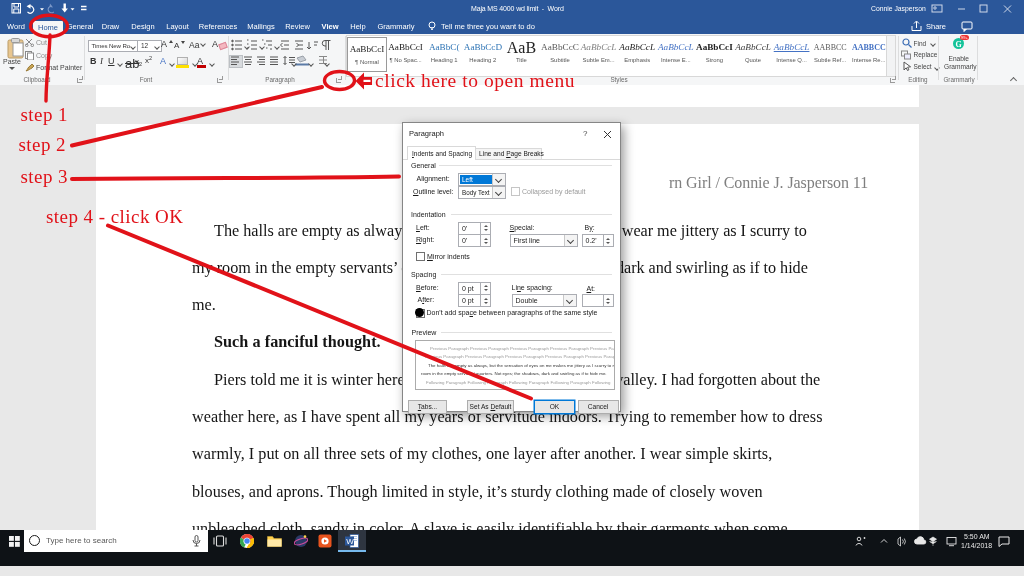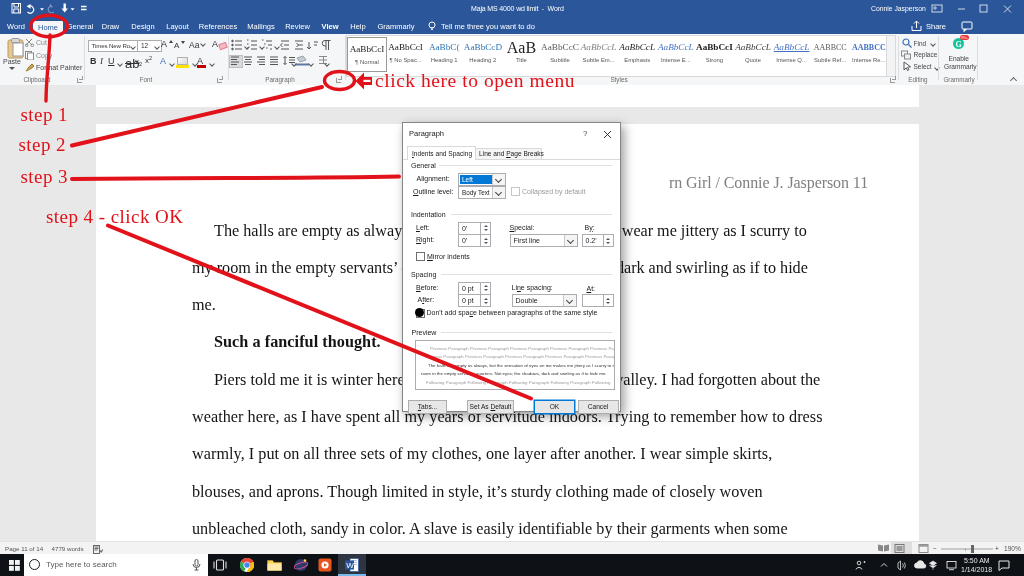--- a/index.html
+++ b/index.html
@@ -32,21 +32,21 @@
 #dialog .grph{position:absolute;height:1px;background:#e0e0e0;}
 .spin{position:absolute;width:9px;height:11px;background:#fdfdfd;border:1px solid #abadb3;}
 .spin i{position:absolute;left:2.5px;width:0;height:0;border-left:2px solid transparent;border-right:2px solid transparent;}
 .spin i.u{top:2.5px;border-bottom:2.5px solid #555;}
 .spin i.d{bottom:2.5px;border-top:2.5px solid #555;}
 .cbtn{position:absolute;right:0;top:0;width:12px;height:100%;background:#f4f4f4;border-left:1px solid #c8c8c8;}
 .cbtn:after{content:"";position:absolute;left:3px;top:3px;width:4px;height:4px;border-right:1.2px solid #444;border-bottom:1.2px solid #444;transform:rotate(45deg);}
 .ckb{position:absolute;width:7px;height:7px;background:#fff;border:1px solid #707070;}
 .btn{position:absolute;height:12px;background:#e7e7e7;border:1px solid #adadad;font-size:6.6px;text-align:center;color:#1a1a1a;line-height:12px;}
 #statusbar{position:absolute;left:0;top:541px;width:1024px;height:13px;background:#f3f3f3;border-top:1px solid #e3e3e3;font-size:6.6px;color:#555;z-index:8;}
-#taskbar{position:absolute;left:0;top:554px;width:1024px;height:22px;background:#0e1216;z-index:9;}
+#taskbar{position:absolute;left:0;top:530px;width:1024px;height:36px;background:#0e1216;z-index:9;}
 #taskbar .w{position:absolute;color:#e8e8e8;font-size:7px;}
 #annot{position:absolute;left:0;top:0;width:1024px;height:576px;z-index:60;pointer-events:none;}
 .rl{position:absolute;z-index:61;color:#e11219;font-family:"Liberation Serif",serif;white-space:nowrap;}
 .sgc{position:absolute;top:2px;height:38px;text-align:center;overflow:hidden;}
 .sgs{position:absolute;left:0;right:0;top:7px;font-family:"Liberation Serif",serif;font-size:9.2px;line-height:1;color:#222;}
 .sgn{position:absolute;left:0;right:0;top:21px;font-size:5.9px;color:#555;}
 </style>
 </head>
 <body>
 <div id="screen">

